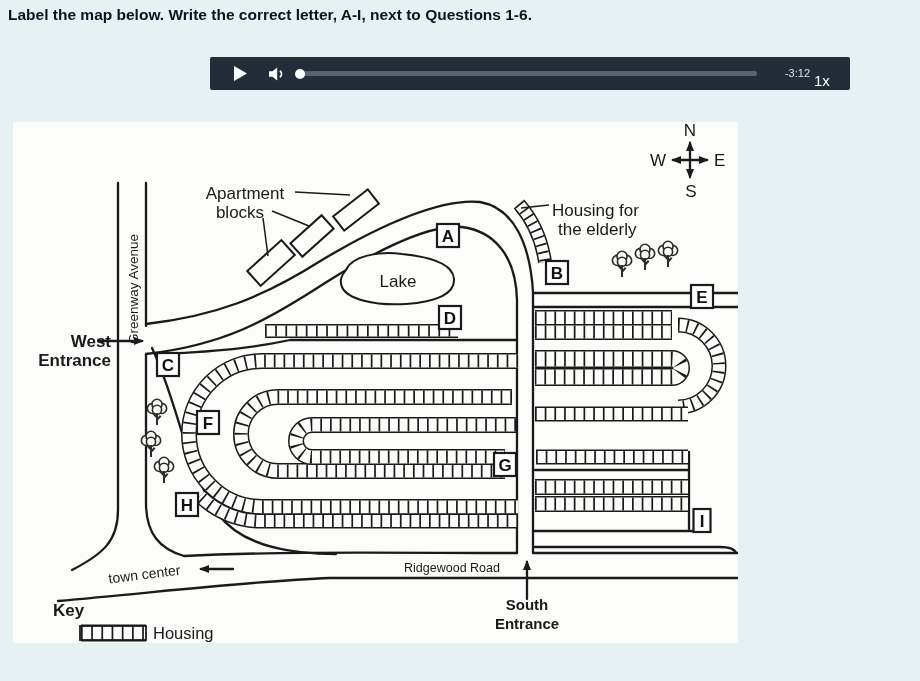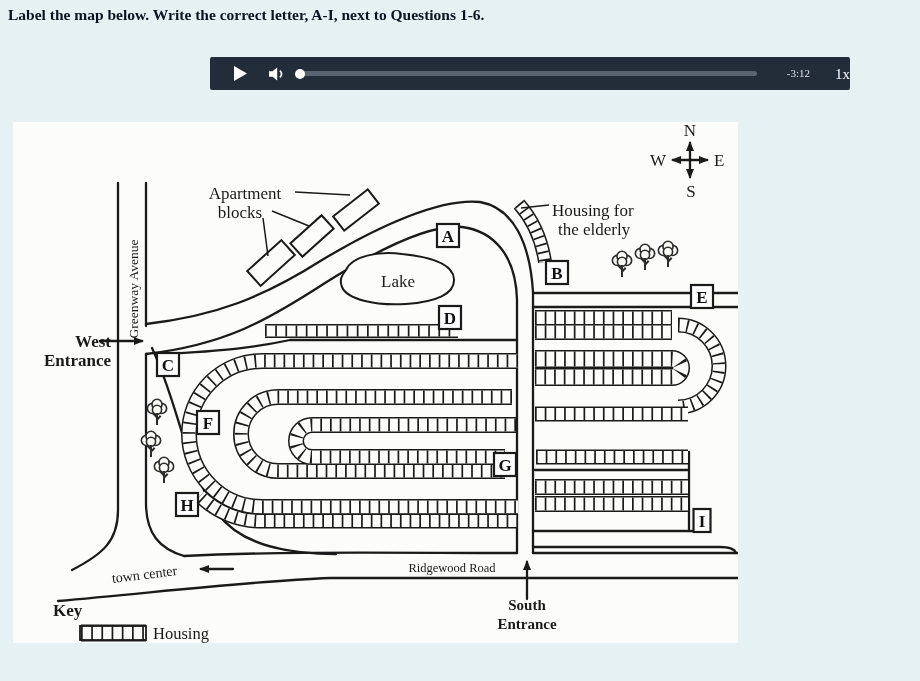--- a/index.html
+++ b/index.html
@@ -1,27 +1,27 @@
 <!DOCTYPE html>
 <html><head>
 <meta charset="utf-8">
 <style>
   html,body{margin:0;padding:0;}
-  .page{position:relative;width:920px;height:681px;background:#e5f1f2;font-family:Liberation Serif, serif;overflow:hidden;}
+  .page{position:relative;width:920px;height:681px;background:#e5f1f2;font-family:Liberation Sans, sans-serif;overflow:hidden;}
   .instruction{position:absolute;left:8px;top:6px;font-size:15.5px;font-weight:bold;color:#0b1222;}
   
   .player{position:absolute;left:210px;top:57px;width:640px;height:33px;background:#232c39;border-radius:2px;}
   .player button{position:absolute;background:none;border:none;padding:0;margin:0;cursor:pointer;line-height:0;}
   .play-btn{left:24px;top:9px;}
   .vol-btn{left:59px;top:10px;}
   .progress{position:absolute;left:85px;top:0;width:467px;height:33px;cursor:pointer;}
   .track{position:absolute;left:5px;top:14px;width:457px;height:5px;background:#5a6370;border-radius:3px;}
   .knob{position:absolute;left:0;top:11.5px;width:10px;height:10px;background:#fff;border-radius:50%;}
   .time{position:absolute;left:556px;top:10px;width:44px;text-align:right;font-size:11px;color:#dde2e8;}
-  .speed{position:absolute;left:604px;top:9px;width:36px;text-align:right;font-size:15px;color:#fff;cursor:pointer;}
+  .speed{position:absolute;left:604px;top:15px;width:36px;text-align:left;font-size:15px;color:#fff;cursor:pointer;}
   
   .map{position:absolute;left:13px;top:122px;width:725px;height:521px;background:#fcfcfa;}
   .road{fill:none;stroke:#1a1a1a;stroke-width:2.3;stroke-linecap:round;}
   .thin{fill:none;stroke:#1a1a1a;stroke-width:1.5;}
   .blk{fill:#fcfcfa;stroke:#1a1a1a;stroke-width:2;}
   .band-outline{fill:none;stroke:#1a1a1a;}
   .band-fill{fill:none;stroke:#fcfcfa;}
   .band-rungs{fill:none;stroke:#1a1a1a;}
   .mt{fill:#1a1a1a;}
   .t17{font-size:17px;}

